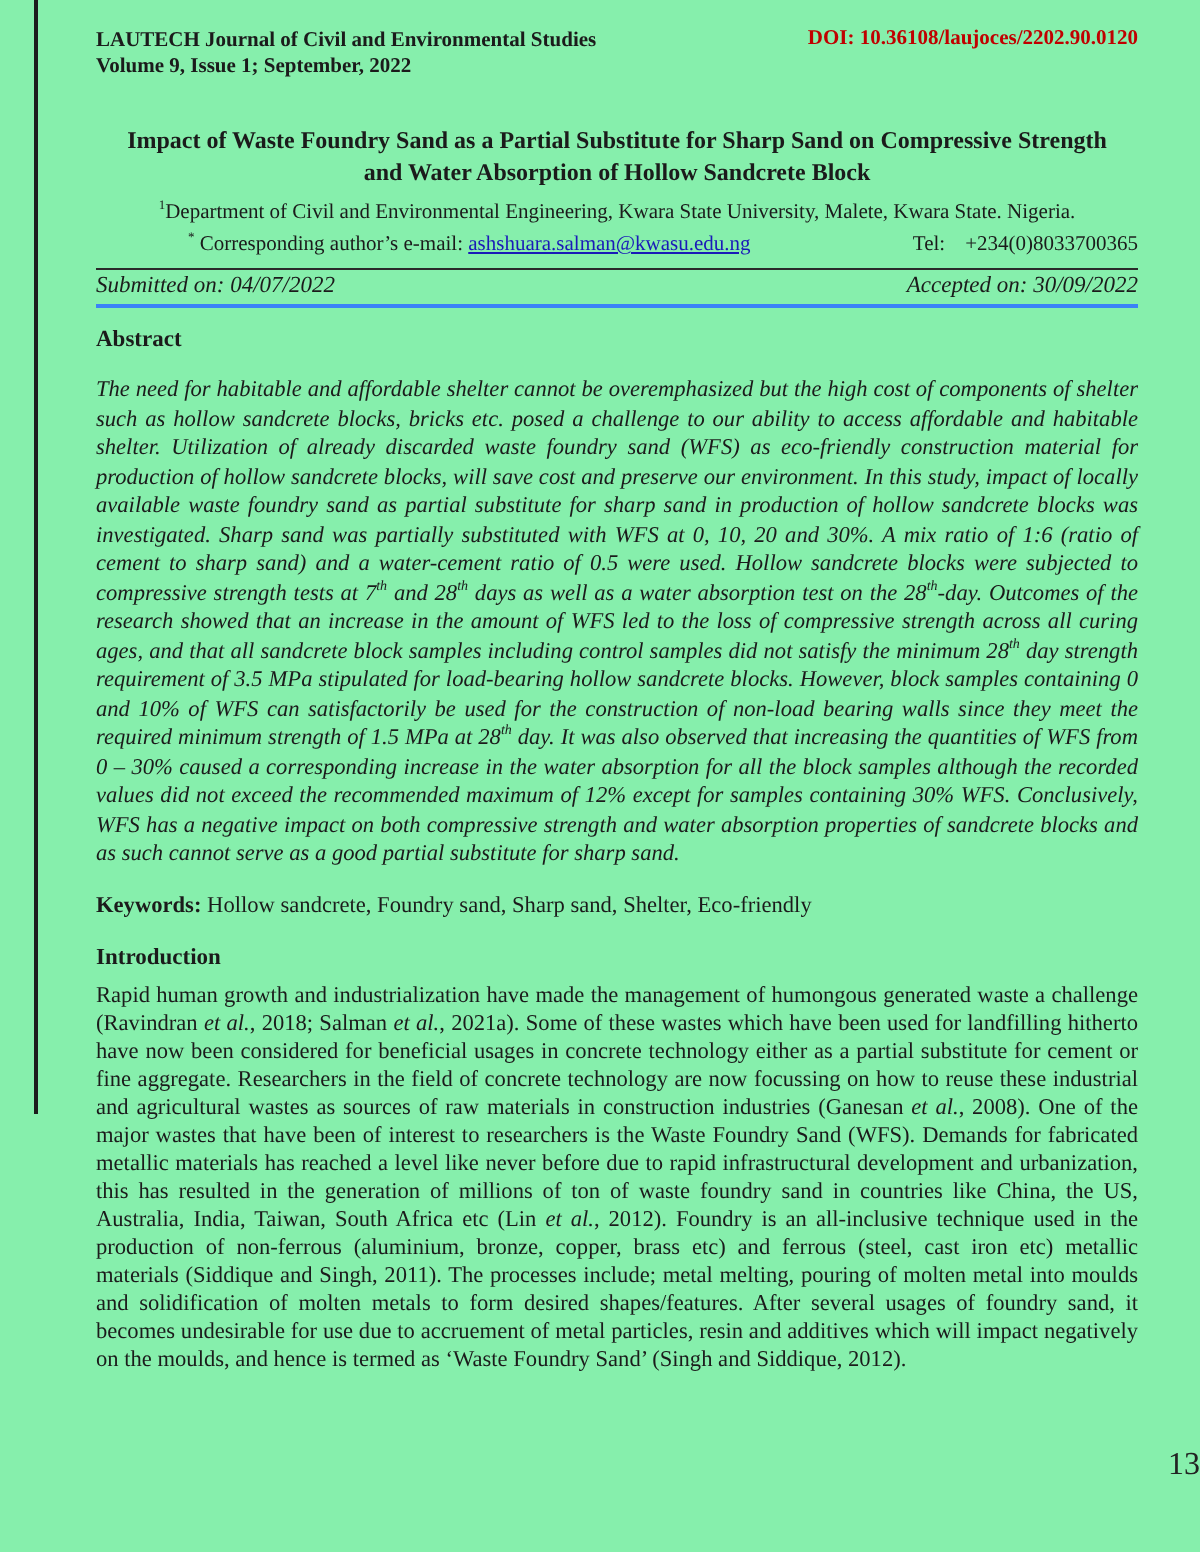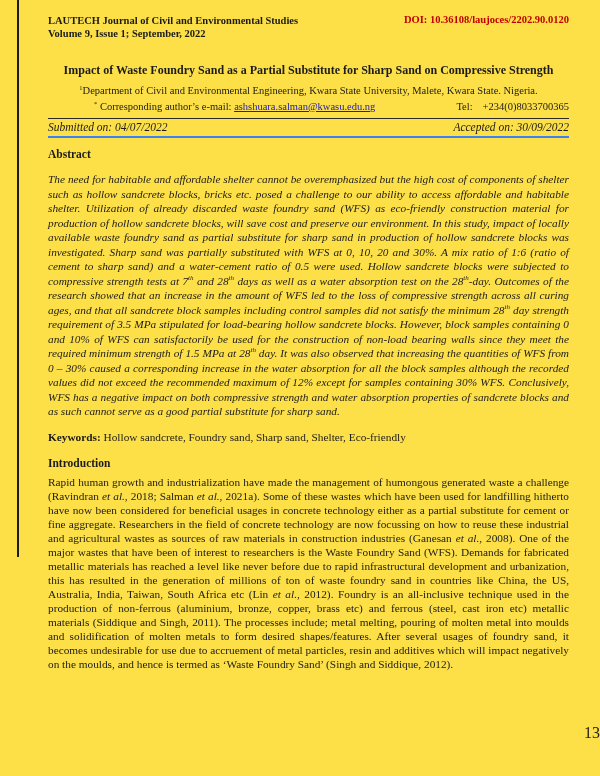--- a/index.html
+++ b/index.html
@@ -2,21 +2,21 @@
 <html><head>
 <meta charset="utf-8">
 <style>
   * { margin:0; padding:0; box-sizing:border-box; }
   html,body { background:#eef1ec; }
   body {
     width:600px; height:776px;
     font-family:"Liberation Serif","DejaVu Serif",serif;
     color:#1b1b1b; position:relative; overflow:hidden;
   }
-  .page { width:600px; height:776px; background:#fde047; position:relative; }
+  .page { width:600px; height:776px; background:#86efac; position:relative; }
   .content { padding:14px 31px 0 48px; }
   .scan-line { position:absolute; left:17px; top:0; width:2px; height:557px; background:#1c1c1c; }
 
   .header-row { display:flex; justify-content:space-between; align-items:flex-start; }
   .journal-lines { font-weight:bold; font-size:10.5px; line-height:13px; }
   .doi { font-weight:bold; font-size:10.5px; color:#c00000; white-space:nowrap; }
 
   .title { margin-top:22px; text-align:center; font-weight:bold; font-size:12px; line-height:16px; }
   .authors { margin-top:8px; text-align:center; font-size:11.5px; }
   .affiliation { margin-top:7px; text-align:center; font-size:10.5px; }
@@ -51,20 +51,21 @@
     <div class="header-row">
       <div class="journal-lines">
         <div>LAUTECH Journal of Civil and Environmental Studies</div>
         <div>Volume 9, Issue 1; September, 2022</div>
       </div>
       <div class="doi">DOI: 10.36108/laujoces/2202.90.0120</div>
     </div>
 
     <div class="title">
       <div>Impact of Waste Foundry Sand as a Partial Substitute for Sharp Sand on Compressive Strength</div>
+      <div>and Water Absorption of Hollow Sandcrete Block</div>
     </div>
 
 
     <div class="affiliation"><sup>1</sup><span>Department of Civil and Environmental Engineering, Kwara State University, Malete, Kwara State. Nigeria.</span></div>
 
     <div class="corresponding">
       <span class="left"><sup>*</sup><span> Corresponding author’s e-mail: </span><a href="#" class="email-link">ashshuara.salman@kwasu.edu.ng</a></span>
       <span class="right">
         <span>Tel:</span><span class="tel-value">+234(0)8033700365</span>
       </span>

